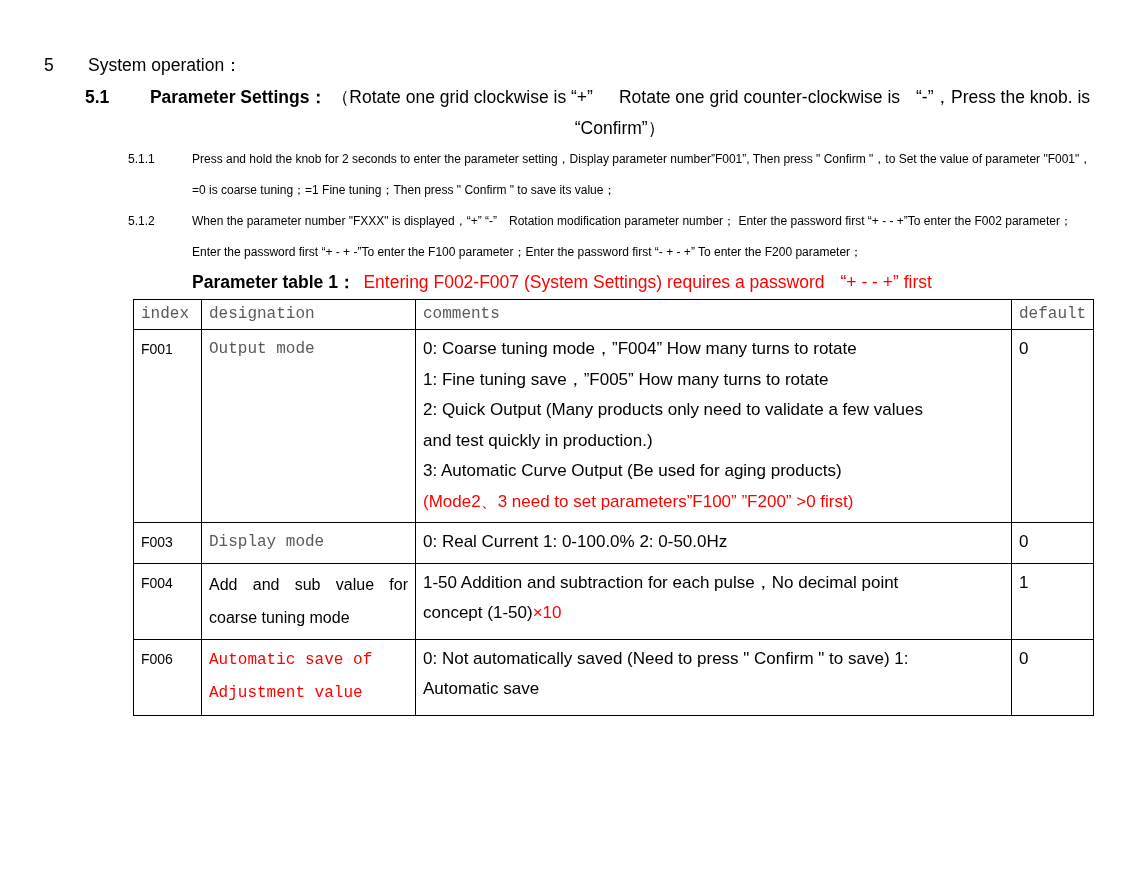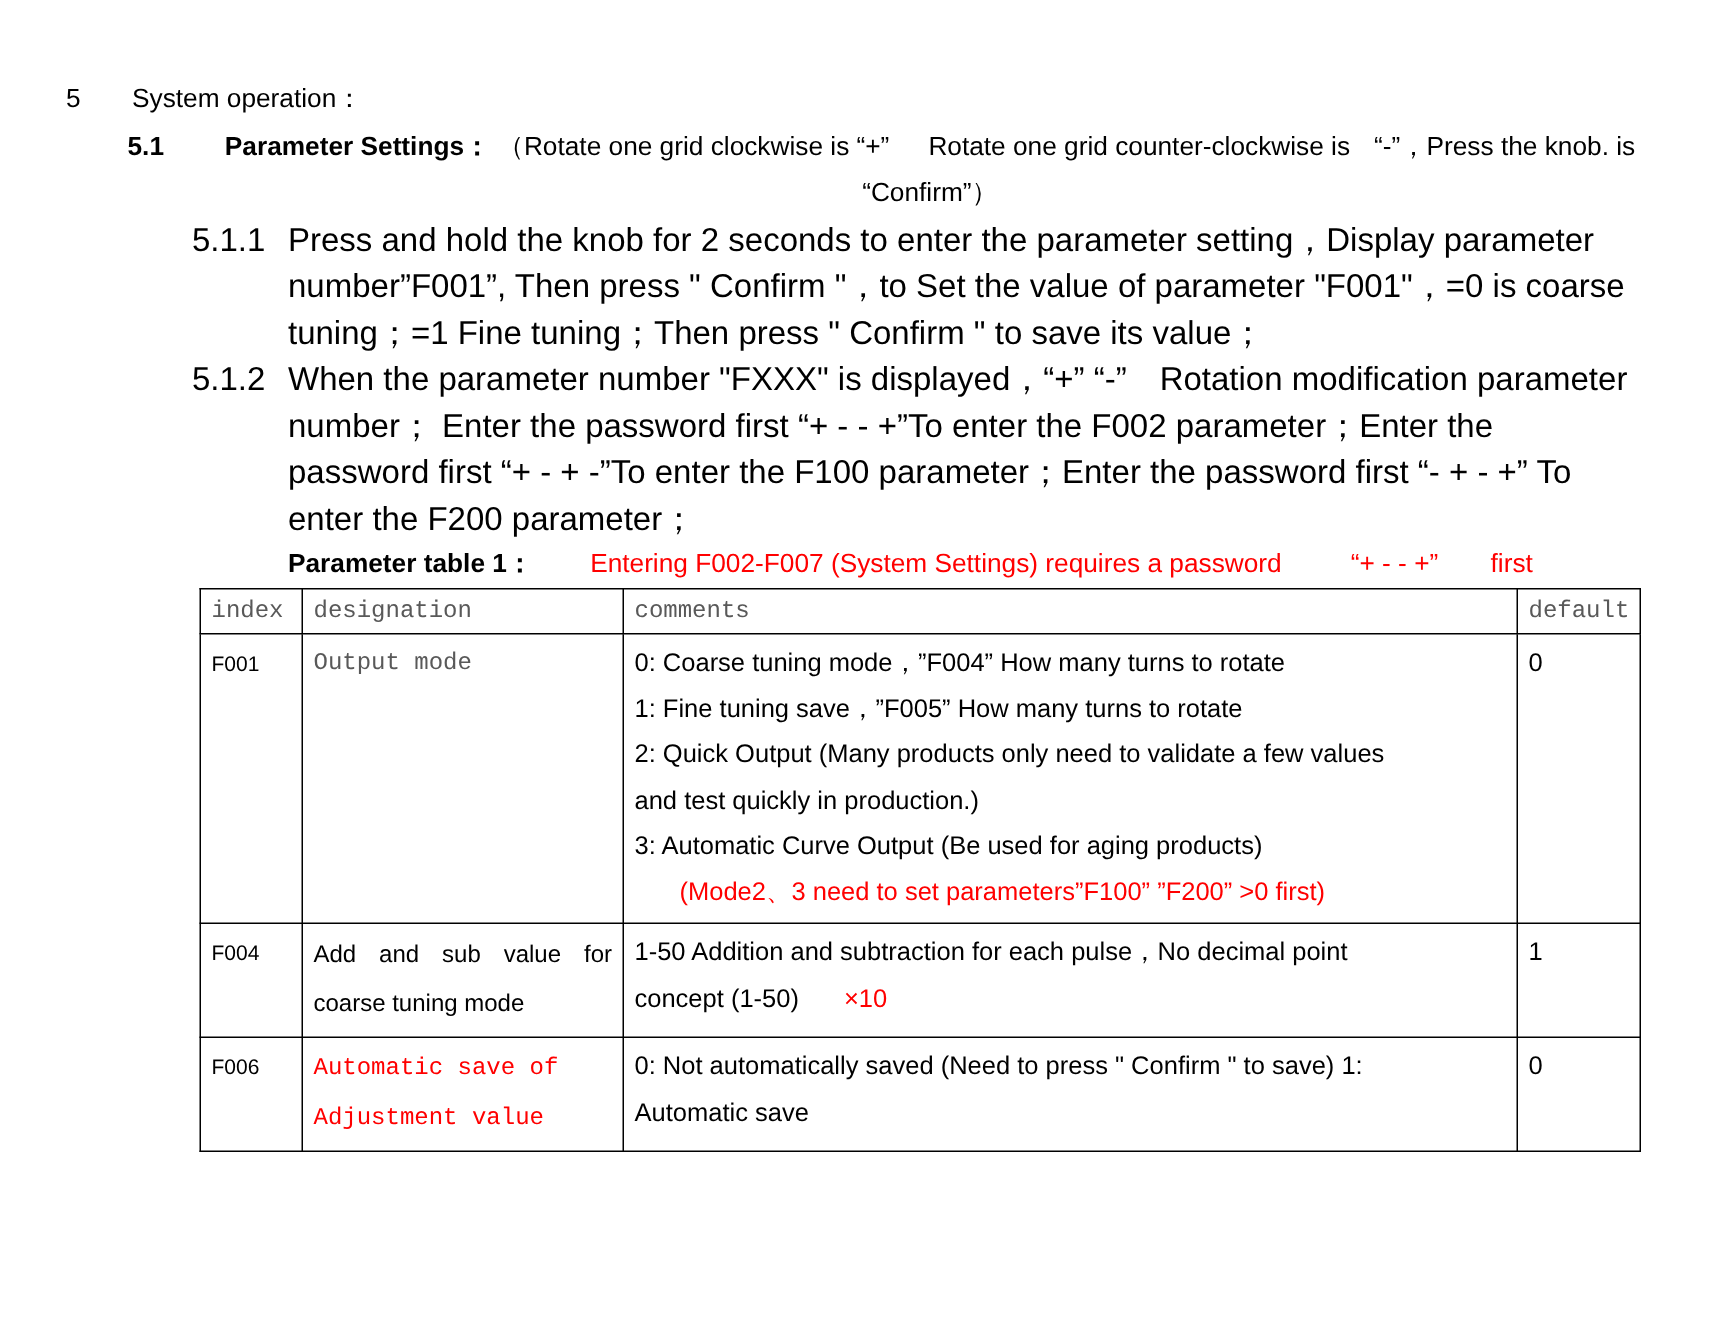--- a/index.html
+++ b/index.html
@@ -47,30 +47,30 @@
   .lvl2 .num {
     position: absolute;
     left: 85px;
     top: 0;
     font-weight: bold;
   }
   .lvl3 {
     position: relative;
     margin: 0;
     padding: 0 52px 0 192px;
-    font-size: 22px;
+    font-size: 12px;
     line-height: 31px;
   }
   .lvl3 .num {
     position: absolute;
     left: 128px;
     top: 0;
   }
   .b { font-weight: bold; }
-  .red { color: #ff0000; margin-left: 30px; }
+  .red { color: #ff0000; }
   .sp-sm { display: inline-block; width: 8px; }
   .sp-md { display: inline-block; width: 16px; }
   .sp-lg { display: inline-block; width: 26px; }
 
   .tbl-caption {
     position: relative;
     margin: 0;
     padding: 0 10px 3px 192px;
     font-size: 17.5px;
     line-height: 28px;
@@ -198,20 +198,28 @@
           <span class="cmt-line">1: Fine tuning save，”F005” How many turns to rotate</span>
           <span class="cmt-line">2: Quick Output (Many products only need to validate a few values</span>
           <span class="cmt-line">and test quickly in production.)</span>
           <span class="cmt-line">3: Automatic Curve Output (Be used for aging products)</span>
           <span class="cmt-line red">(Mode2、3 need to set parameters”F100” ”F200” &gt;0 first)</span>
         </td>
         <td class="cell-default">0</td>
       </tr>
 
 
+      <tr>
+        <td class="cell-index">F003</td>
+        <td class="cell-desig-mono">Display mode</td>
+        <td class="cell-comment">
+          <span class="cmt-line">0: Real Current    1: 0-100.0%    2: 0-50.0Hz</span>
+        </td>
+        <td class="cell-default">0</td>
+      </tr>
 
       <tr>
         <td class="cell-index">F004</td>
         <td class="desig-justify">
           <span class="j1">Add and sub value for</span>
           <span class="cmt-wrap">coarse tuning mode</span>
         </td>
         <td class="cell-comment">
           <span class="cmt-line">1-50         Addition and subtraction for each pulse，No decimal point</span>
           <span class="cmt-line"><span>concept (1-50)</span><span class="red">×10</span></span>

